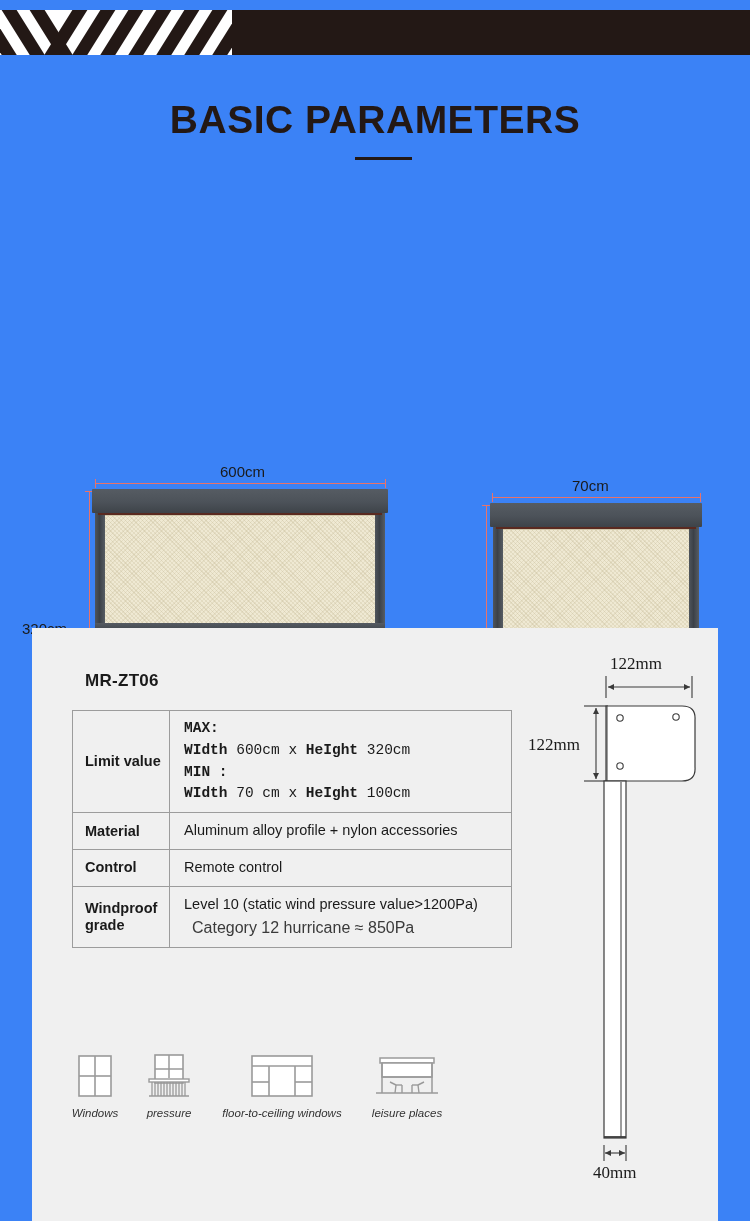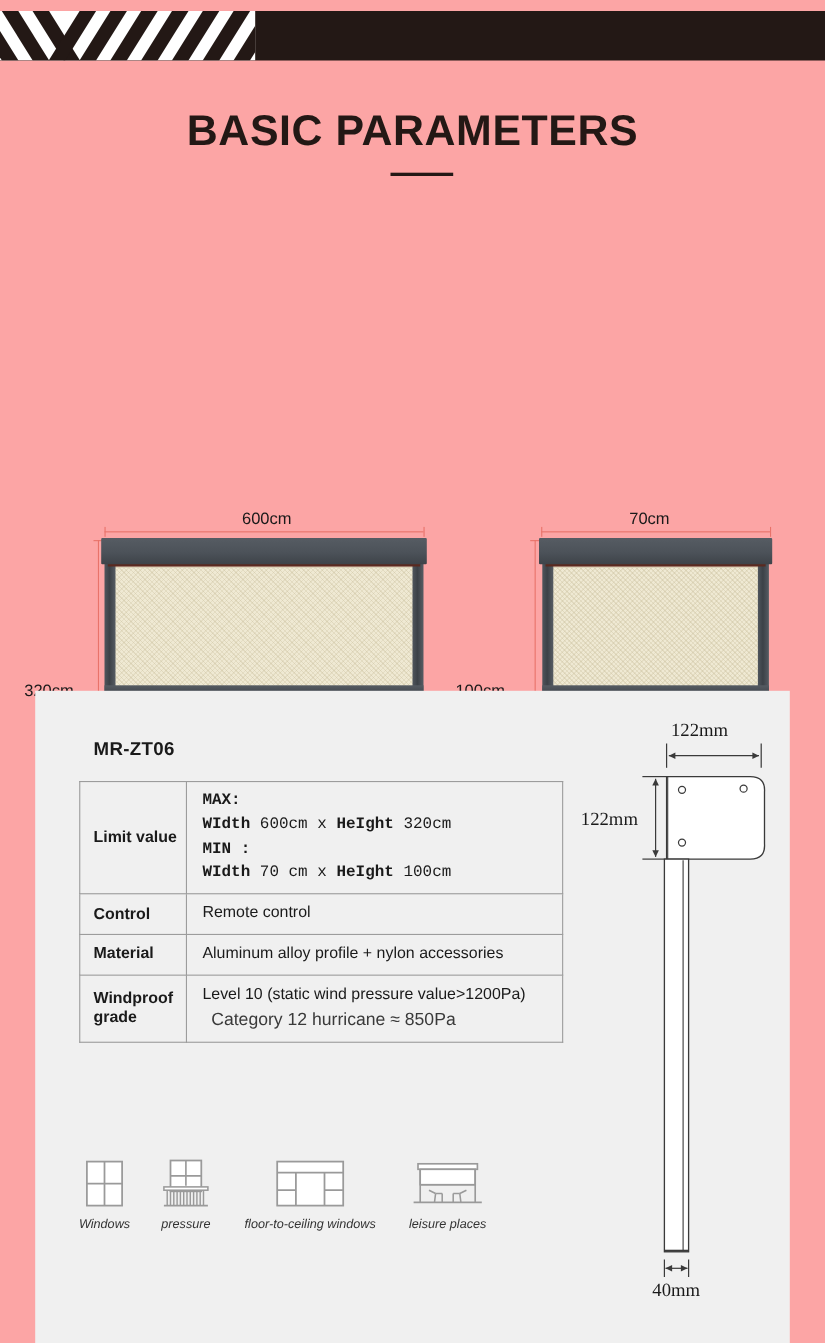--- a/index.html
+++ b/index.html
@@ -3,21 +3,21 @@
 <meta charset="utf-8">
 <title>Basic Parameters</title>
 <style>
   * { box-sizing: border-box; margin: 0; padding: 0; }
   html, body {
     width: 750px; height: 1221px;
     background: #ffffff;
     font-family: "Liberation Sans", sans-serif;
     overflow: hidden;
   }
-  .page { position: relative; width: 750px; height: 1221px; background: #fca5a5; }
+  .page { position: relative; width: 750px; height: 1221px; background: #3b82f6; }
 
   
   .banner {
     position: absolute; left: 0; top: 10px;
     width: 750px; height: 45px;
     background: #231815;
     overflow: hidden;
   }
   .banner-stripes {
     position: absolute; left: 0; top: 0;
@@ -208,21 +208,21 @@
     <div class="fabric" style="left:100px; top:290px; width:280px; height:110px;"></div>
     <div class="rail" style="left:95px; top:268px; width:10px; height:257px;"></div>
     <div class="rail" style="left:375px; top:268px; width:10px; height:257px;"></div>
     <div class="crossbar" style="left:95px; top:398px; width:290px; height:9px;"></div>
     <div class="headbox-lip" style="left:98px; top:286px; width:284px; height:4px;"></div>
     <div class="headbox" style="left:92px; top:264px; width:296px; height:24px;"></div>
 
     <div class="minmax-label" style="left:200px; top:541px; width:80px;">MAX</div>
   </div>
 
-  <div class="diagram" style="left:400px; top:225px; width:350px; height:340px;">
+  <div class="diagram" style="left:400px; top:239px; width:350px; height:340px;">
 
     <div class="dim-label" style="left:172px; top:238px;">70cm</div>
     <div class="dim-line-h" style="left:92px; top:258px; width:208px;"></div>
     <div class="dim-cap-v" style="left:92px; top:254px;"></div>
     <div class="dim-cap-v" style="left:300px; top:254px;"></div>
 
     <div class="dim-label" style="left:14px; top:395px;">100cm</div>
     <div class="dim-line-v" style="left:86px; top:266px; height:259px;"></div>
     <div class="dim-cap-h" style="left:82px; top:266px;"></div>
     <div class="dim-cap-h" style="left:82px; top:525px;"></div>
@@ -256,26 +256,26 @@
           </div>
           <div class="lv-line">
             <b>MIN :</b><span></span>
           </div>
           <div class="lv-line">
             <b>WIdth</b><span> 70 cm  x </span><b>HeIght</b><span> 100cm</span>
           </div>
         </td>
       </tr>
       <tr>
+        <td class="key">Material</td>
+        <td class="val">Aluminum alloy profile + nylon accessories</td>
+      </tr>
+      <tr>
         <td class="key">Control</td>
         <td class="val">Remote control</td>
-      </tr>
-      <tr>
-        <td class="key">Material</td>
-        <td class="val">Aluminum alloy profile + nylon accessories</td>
       </tr>
       <tr>
         <td class="key">Windproof grade</td>
         <td class="val">
           <span>Level 10 (static wind pressure value&gt;1200Pa)</span>
           <span class="sub-note">Category 12 hurricane ≈ 850Pa</span>
         </td>
       </tr>
     </tbody>
   </table>

